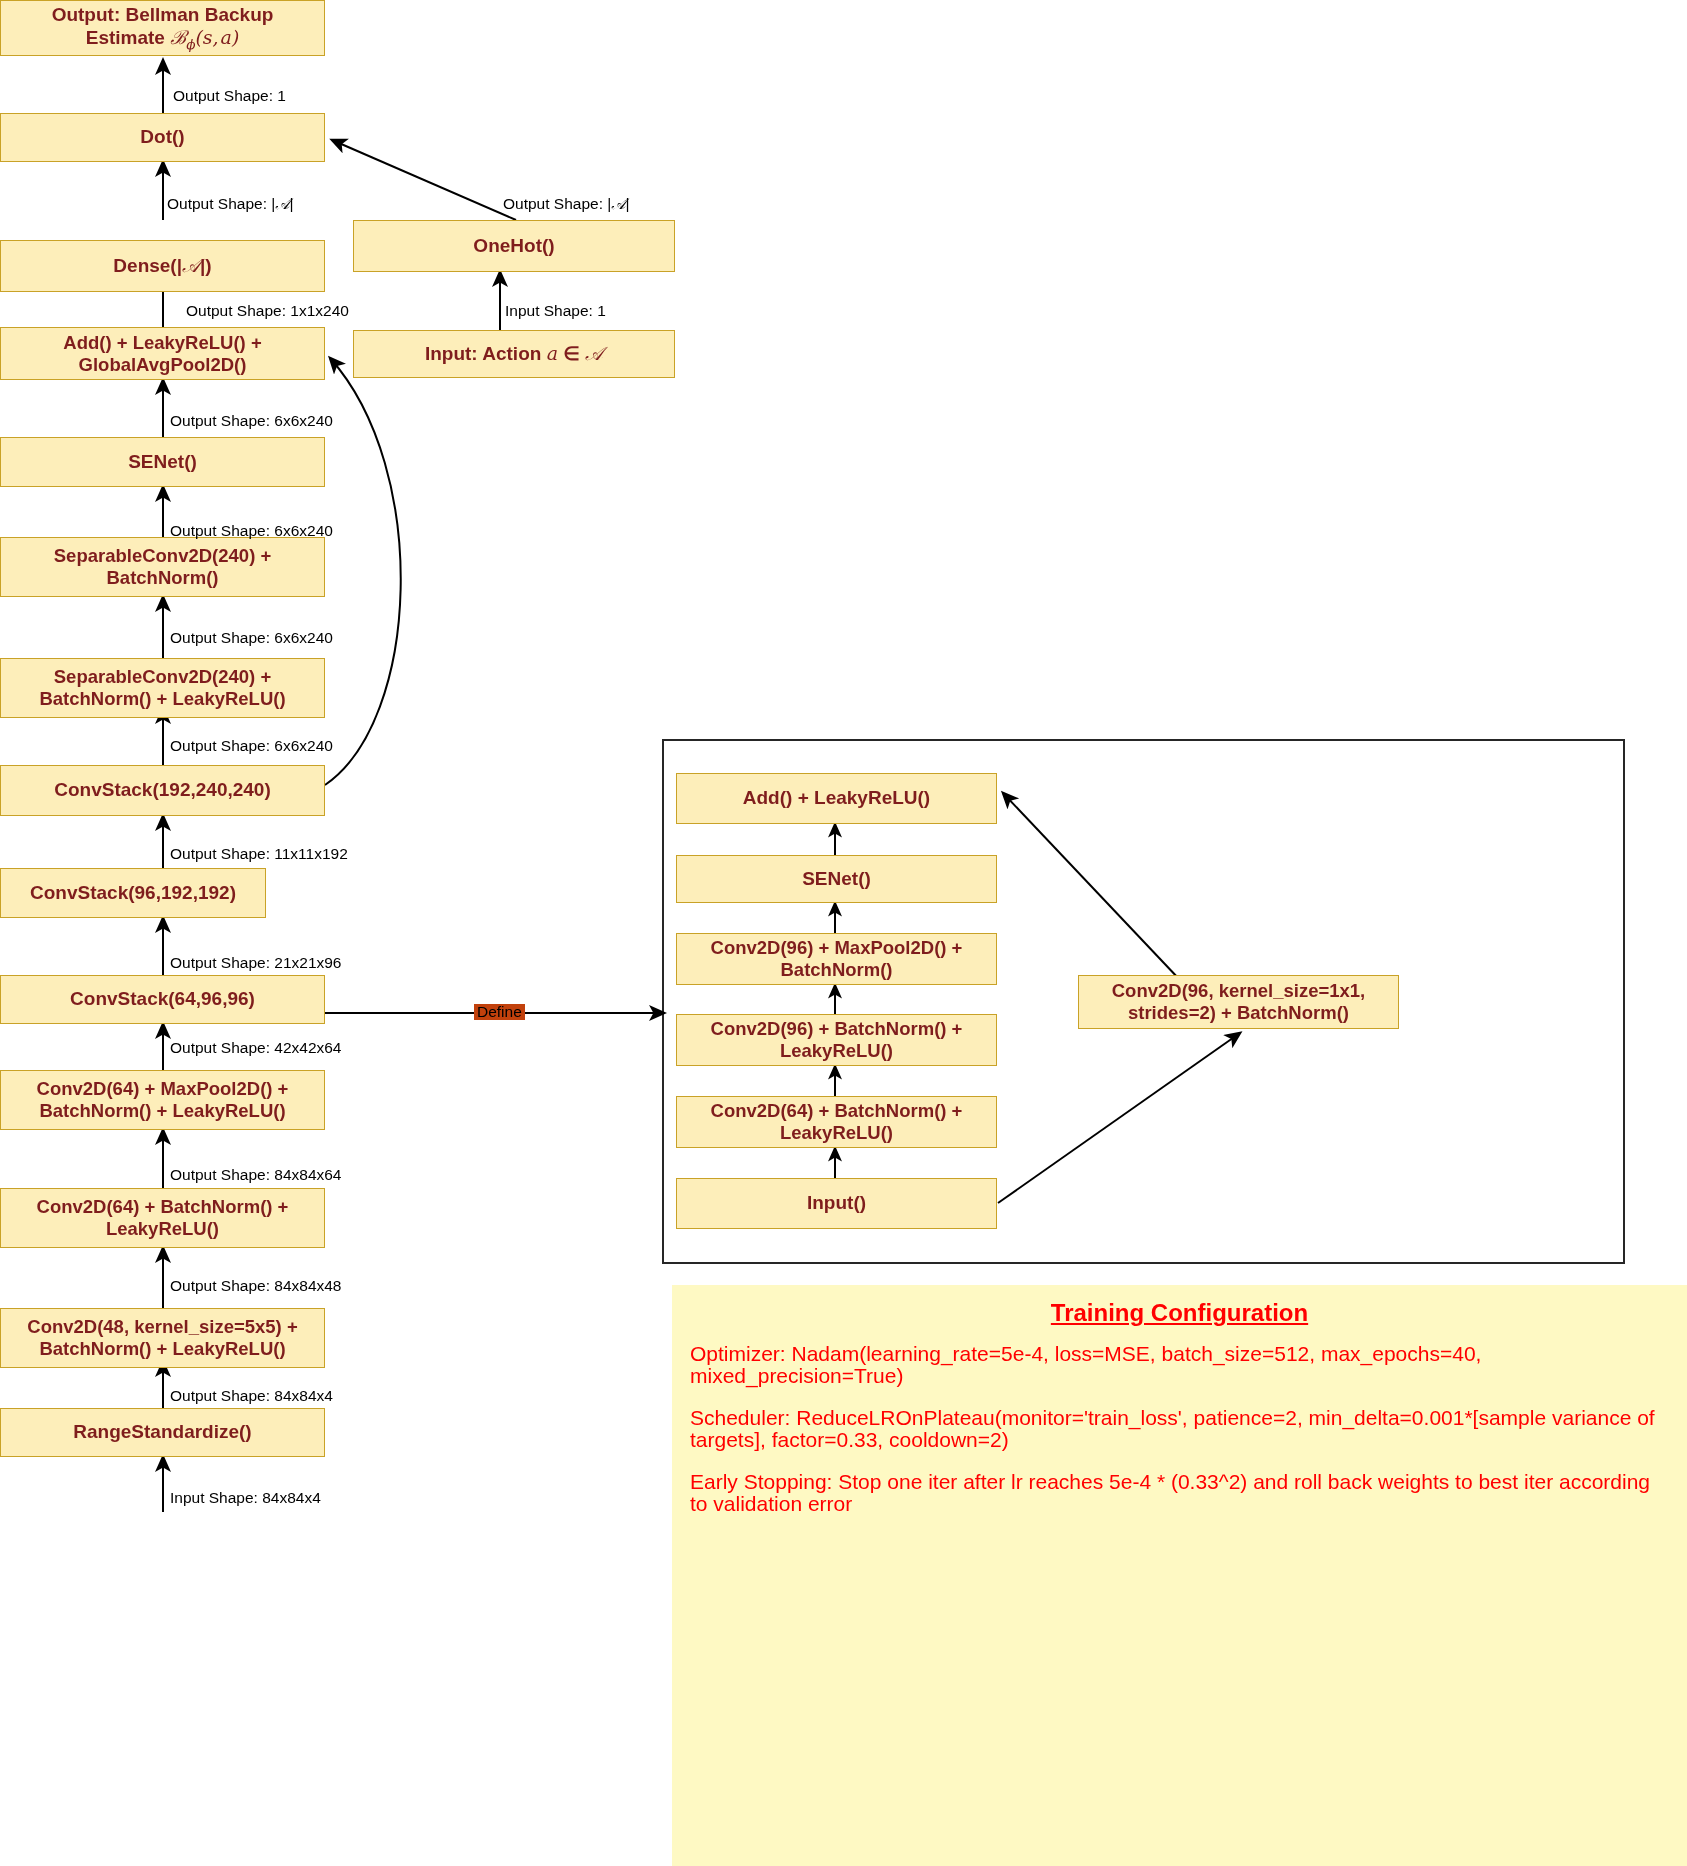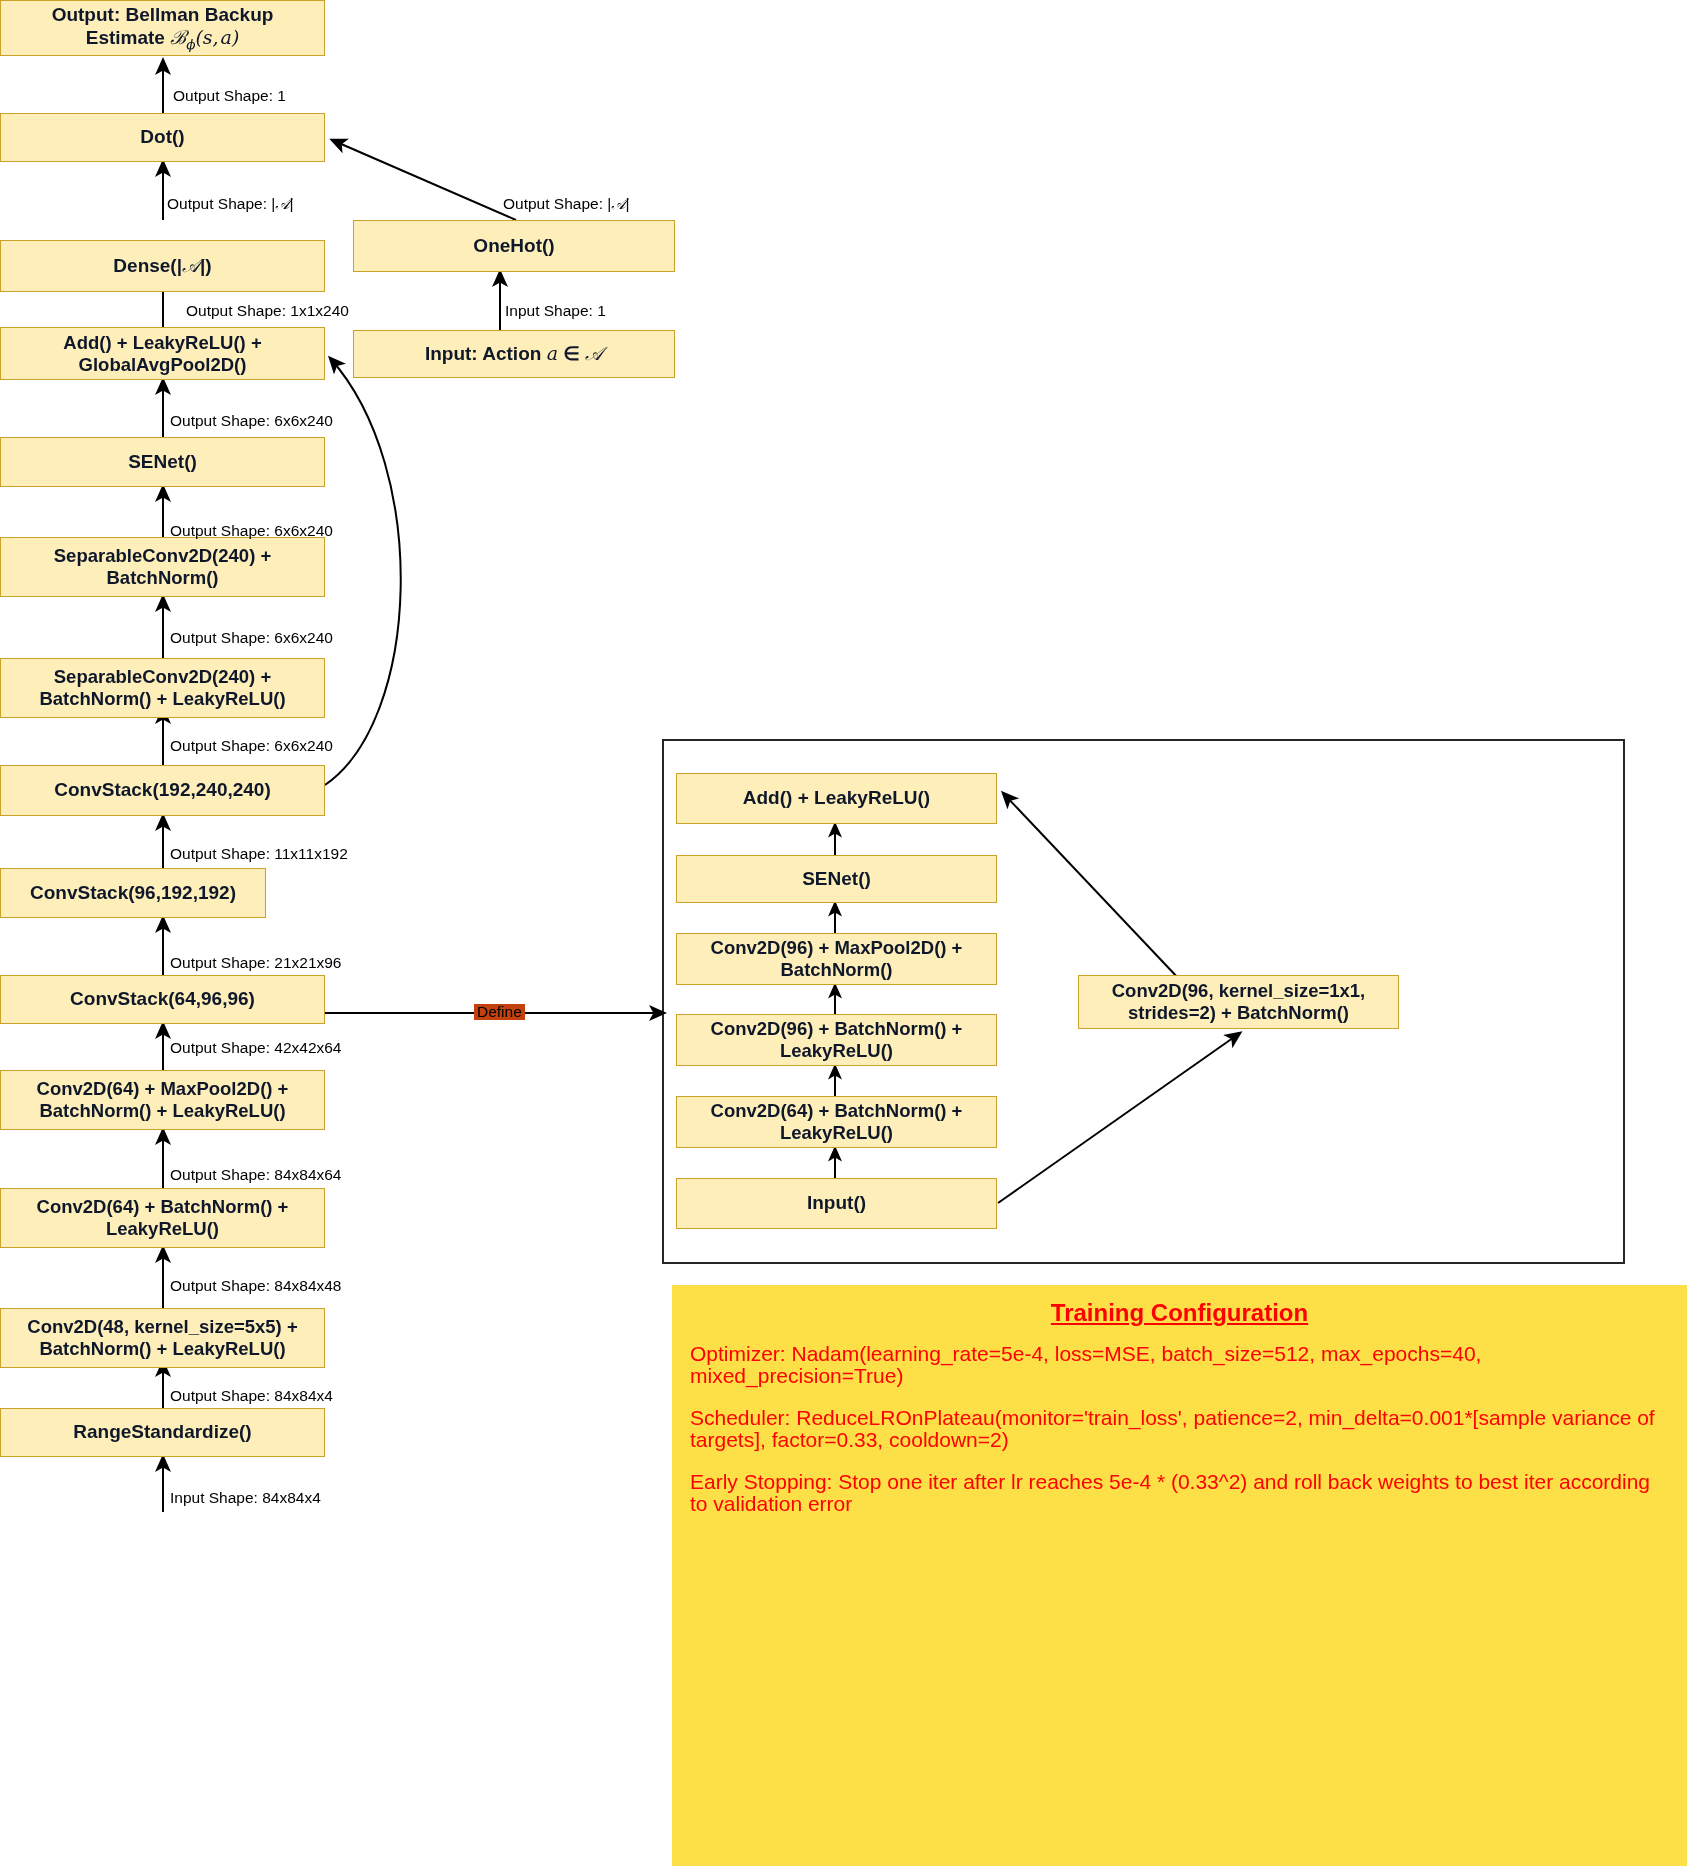--- a/index.html
+++ b/index.html
@@ -21,21 +21,21 @@
   .node {
     position: absolute;
     box-sizing: border-box;
     background: #fdeeba;
     border: 1px solid #c9a227;
     display: flex;
     align-items: center;
     justify-content: center;
     text-align: center;
     font-weight: bold;
-    color: #0f172a;
+    color: #7f1d1d;
     line-height: 1.18;
     padding: 2px 4px;
     font-size: 19px;
     z-index: 3;
   }
   .edge-label {
     position: absolute;
     font-size: 15.5px;
     font-weight: normal;
     color: #000000;
@@ -47,21 +47,21 @@
   .panel {
     position: absolute;
     box-sizing: border-box;
     border: 2px solid #262626;
     background: transparent;
     z-index: 1;
   }
   .trainbox {
     position: absolute;
     box-sizing: border-box;
-    background: #fde047;
+    background: #fef9c3;
     z-index: 2;
     padding: 14px 18px 22px 18px;
   }
   .train-title {
     color: #ff0000;
     font-weight: bold;
     font-size: 24px;
     text-align: center;
     text-decoration: underline;
     margin-bottom: 16px;

